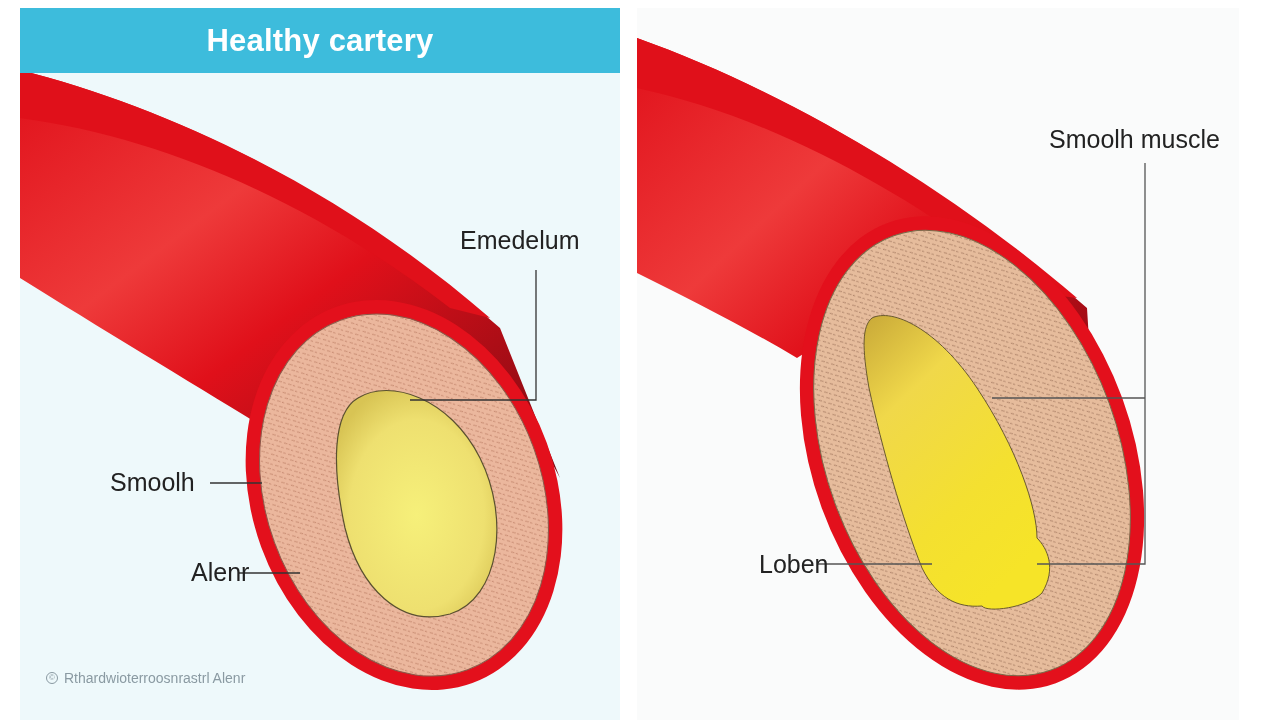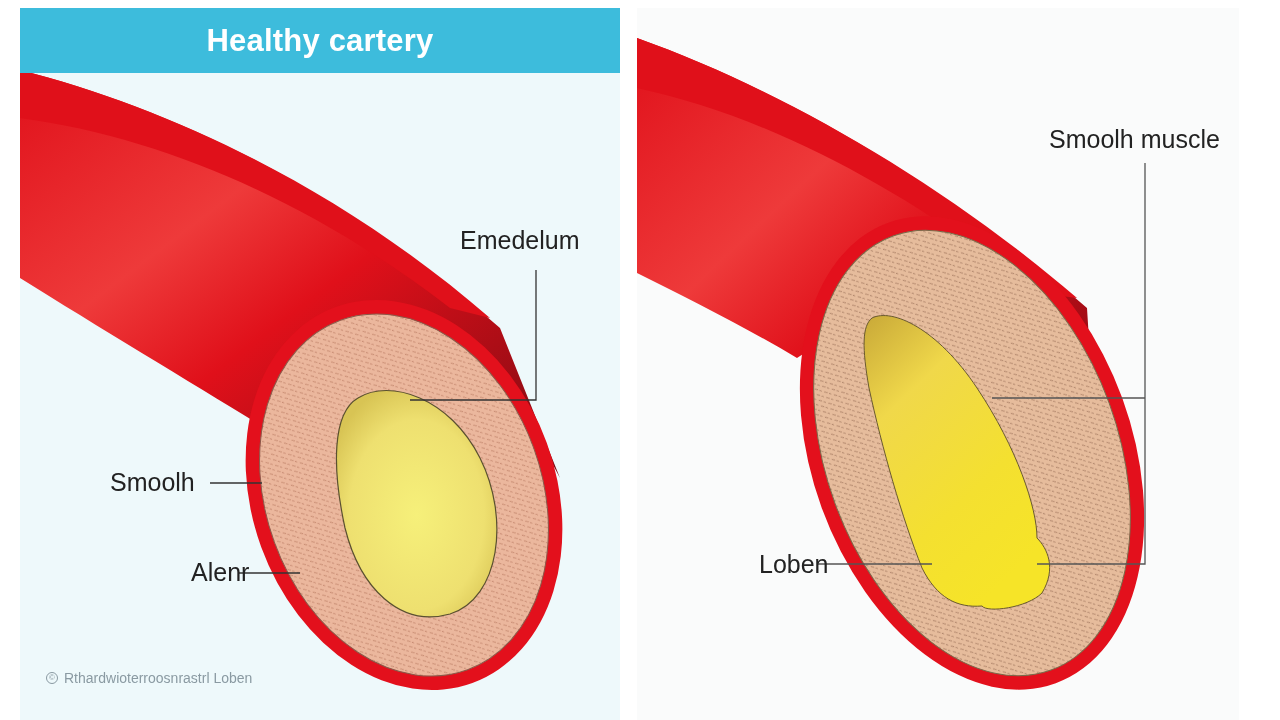--- a/index.html
+++ b/index.html
@@ -69,21 +69,21 @@
     <line x1="190" y1="475" x2="242" y2="475" stroke="#333" stroke-width="1.3"></line>
     <line x1="218" y1="565" x2="280" y2="565" stroke="#333" stroke-width="1.3"></line>
   </svg>
 
   <div class="label" style="left:440px; top:218px;">Emedelum</div>
   <div class="label" style="left:90px; top:460px;">Smoolh</div>
   <div class="label" style="left:139px; top:550px;margin-left:32px;">Alenr</div>
 
   <div class="credit" style="left:26px; top:662px;">
     <span class="credit-icon">©</span>
-    <span>Rthardwioterroosnrastrl Loben</span>
+    <span>Rthardwioterroosnrastrl Alenr</span>
   </div>
 </div>
 
 <div class="panel" id="panel-right">
 
   <svg class="art" width="602" height="712" viewBox="0 0 602 712">
     <defs>
       <linearGradient id="tubeR" x1="0" y1="0" x2="1" y2="1">
         <stop offset="0" stop-color="#e0101a"></stop>
         <stop offset="0.35" stop-color="#ee3a3a"></stop>

